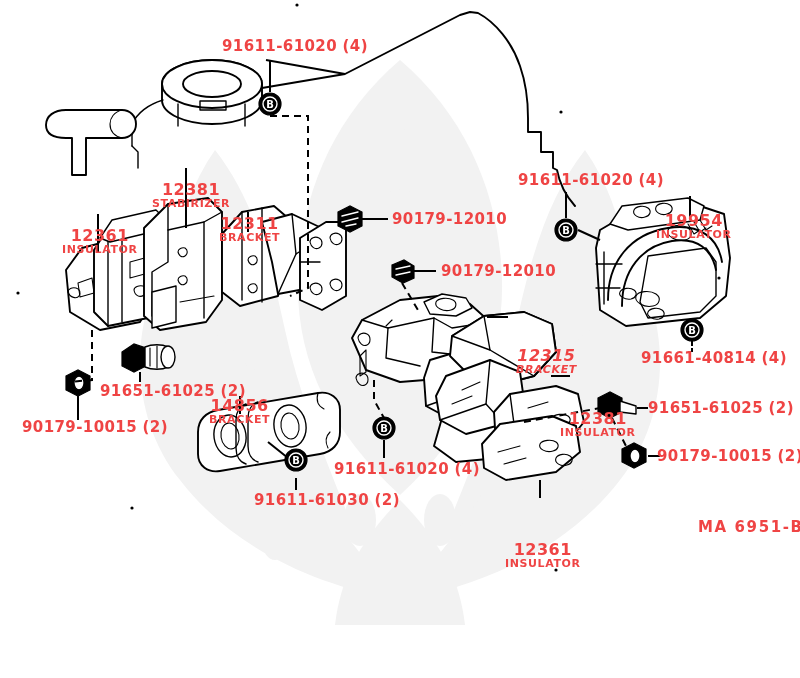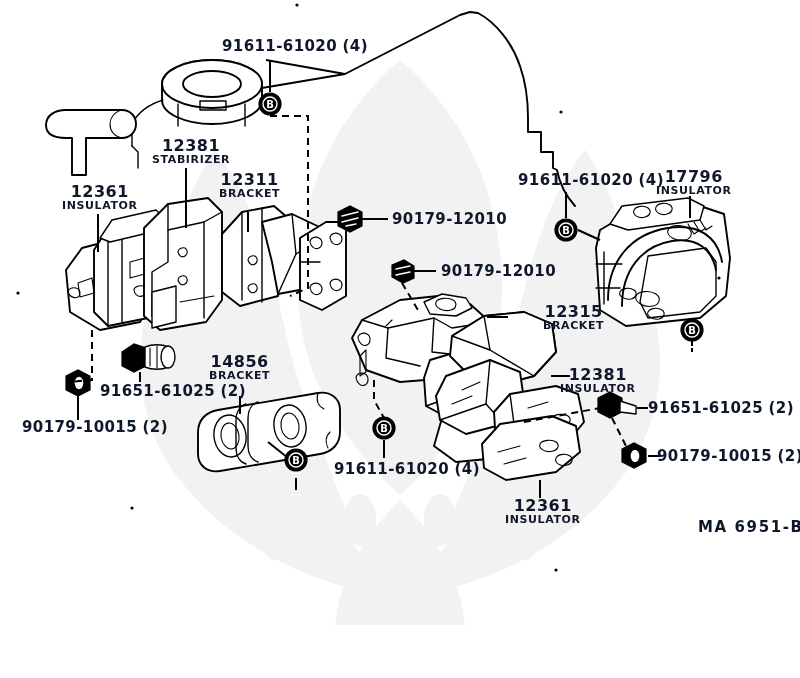--- a/index.html
+++ b/index.html
@@ -30,29 +30,30 @@
   .ln-thin { fill: none; stroke: #000000; stroke-width: 1.4; stroke-linejoin: round; stroke-linecap: round; }
   .ln-fine { fill: none; stroke: #000000; stroke-width: 1.1; stroke-linejoin: round; stroke-linecap: round; }
   .leader { fill: none; stroke: #000000; stroke-width: 2.0; stroke-linecap: butt; }
   .leader-dash { fill: none; stroke: #000000; stroke-width: 2.0; stroke-dasharray: 7 5; stroke-linecap: butt; }
   .solidfill { fill: #000000; stroke: #000000; stroke-width: 1.2; }
   .whitefill { fill: #ffffff; stroke: #000000; stroke-width: 1.9; stroke-linejoin: round; }
   .whitefill-thin { fill: #ffffff; stroke: #000000; stroke-width: 1.4; stroke-linejoin: round; }
 
   .lbl {
     position: absolute;
-    color: #0f172a;
+    color: #ef4444;
     font-family: "DejaVu Sans", sans-serif;
     font-weight: bold;
     white-space: nowrap;
     letter-spacing: 0.5px;
   }
   .lbl-num {
     font-size: 16px;
     line-height: 17px;
+    margin-top: 44px;
   }
   .lbl-sub {
     font-size: 11px;
     line-height: 12px;
     letter-spacing: 0.6px;
   }
   .lbl-code {
     font-size: 15px;
     line-height: 16px;
     letter-spacing: 0.4px;
@@ -424,39 +425,41 @@
     <div class="lbl-sub">BRACKET</div>
   </div>
 
   <div class="lbl lbl-code" style="left:392px; top:211px;">90179-12010</div>
 
   <div class="lbl lbl-code" style="left:441px; top:263px;">90179-12010</div>
 
   <div class="lbl lbl-code" style="left:518px; top:172px;">91611-61020 (4)</div>
 
   <div class="lbl lbl-stack" style="left:656px; top:168px;">
-    <div class="lbl-num">17796</div>
+    <div class="lbl-num">19954</div>
     <div class="lbl-sub">INSULATOR</div>
   </div>
 
-
-  <div class="lbl lbl-stack" style="left:543px; top:303px;">
+  <div class="lbl lbl-code" style="left:641px; top:350px;">91661-40814 (4)</div>
+
+  <div class="lbl lbl-stack" style="left:516px; top:303px;font-style:italic;">
     <div class="lbl-num">12315</div>
     <div class="lbl-sub">BRACKET</div>
   </div>
 
   <div class="lbl lbl-code" style="left:100px; top:383px;">91651-61025 (2)</div>
 
   <div class="lbl lbl-code" style="left:22px; top:419px;">90179-10015 (2)</div>
 
   <div class="lbl lbl-stack" style="left:209px; top:353px;">
     <div class="lbl-num">14856</div>
     <div class="lbl-sub">BRACKET</div>
   </div>
 
+  <div class="lbl lbl-code" style="left:254px; top:492px;">91611-61030 (2)</div>
 
   <div class="lbl lbl-code" style="left:334px; top:461px;">91611-61020 (4)</div>
 
   <div class="lbl lbl-stack" style="left:560px; top:366px;">
     <div class="lbl-num">12381</div>
     <div class="lbl-sub">INSULATOR</div>
   </div>
 
   <div class="lbl lbl-code" style="left:648px; top:400px;">91651-61025 (2)</div>
 

